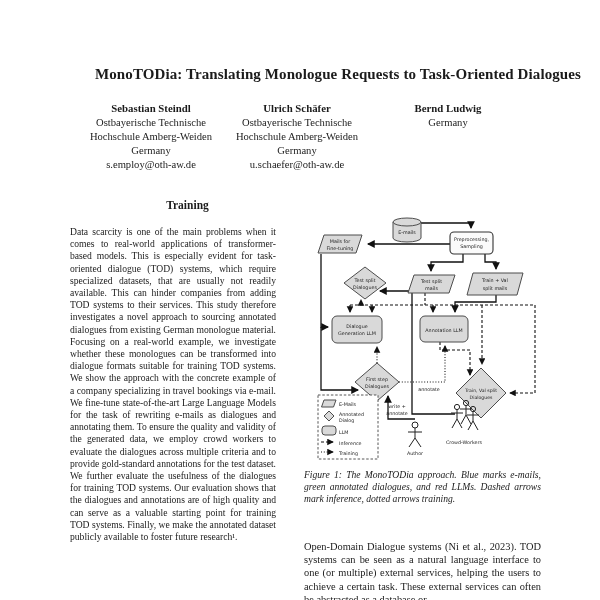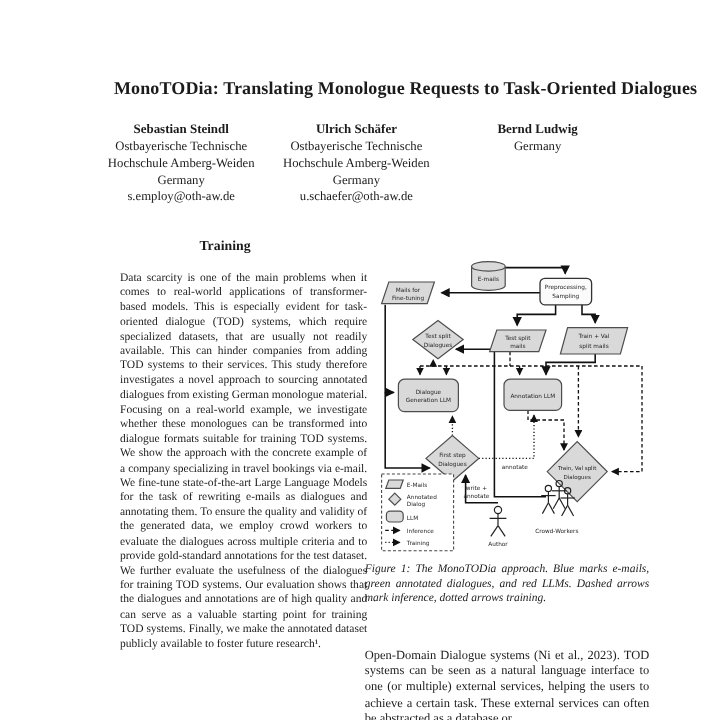--- a/index.html
+++ b/index.html
@@ -7,21 +7,21 @@
         font-family:"Liberation Serif", serif;color:#1b1b1b;}
   .title{position:absolute;left:0;top:66px;width:600px;text-align:center;
          font-weight:bold;font-size:15px;letter-spacing:.1px;margin-left:38px;}
   .author-col{position:absolute;top:102px;text-align:center;font-size:10.6px;line-height:13.9px;}
   .author-col .name{font-weight:bold;font-size:10.8px;}
   #author-0{left:72px;width:158px;}
   #author-1{left:222px;width:150px;}
   #author-2{left:378px;width:140px;}
   .abstract-heading{position:absolute;left:75px;top:199px;width:225px;text-align:center;
         font-weight:bold;font-size:11.5px;}
-  .abstract-text{position:absolute;left:100px;top:226px;width:206px;font-size:9.6px;
+  .abstract-text{position:absolute;left:70px;top:226px;width:206px;font-size:9.6px;
         line-height:12.2px;text-align:justify;hyphens:auto;-webkit-hyphens:auto;}
   .figure-caption{position:absolute;left:304px;top:469px;width:237px;font-size:9.6px;
         line-height:11.8px;text-align:justify;font-style:italic;}
   .body-text{position:absolute;left:304px;top:540px;width:237px;font-size:10.4px;
         line-height:13.2px;text-align:justify;hyphens:auto;-webkit-hyphens:auto;}
   #figure-svg{position:absolute;left:305px;top:204px;}
   svg text{font-family:"DejaVu Sans", sans-serif;fill:#1e1e1e;}
   .nlab{font-size:4.8px;text-anchor:middle;}
   .nlab-sm{font-size:4.6px;text-anchor:middle;}
   .leglab{font-size:4.8px;text-anchor:start;}

